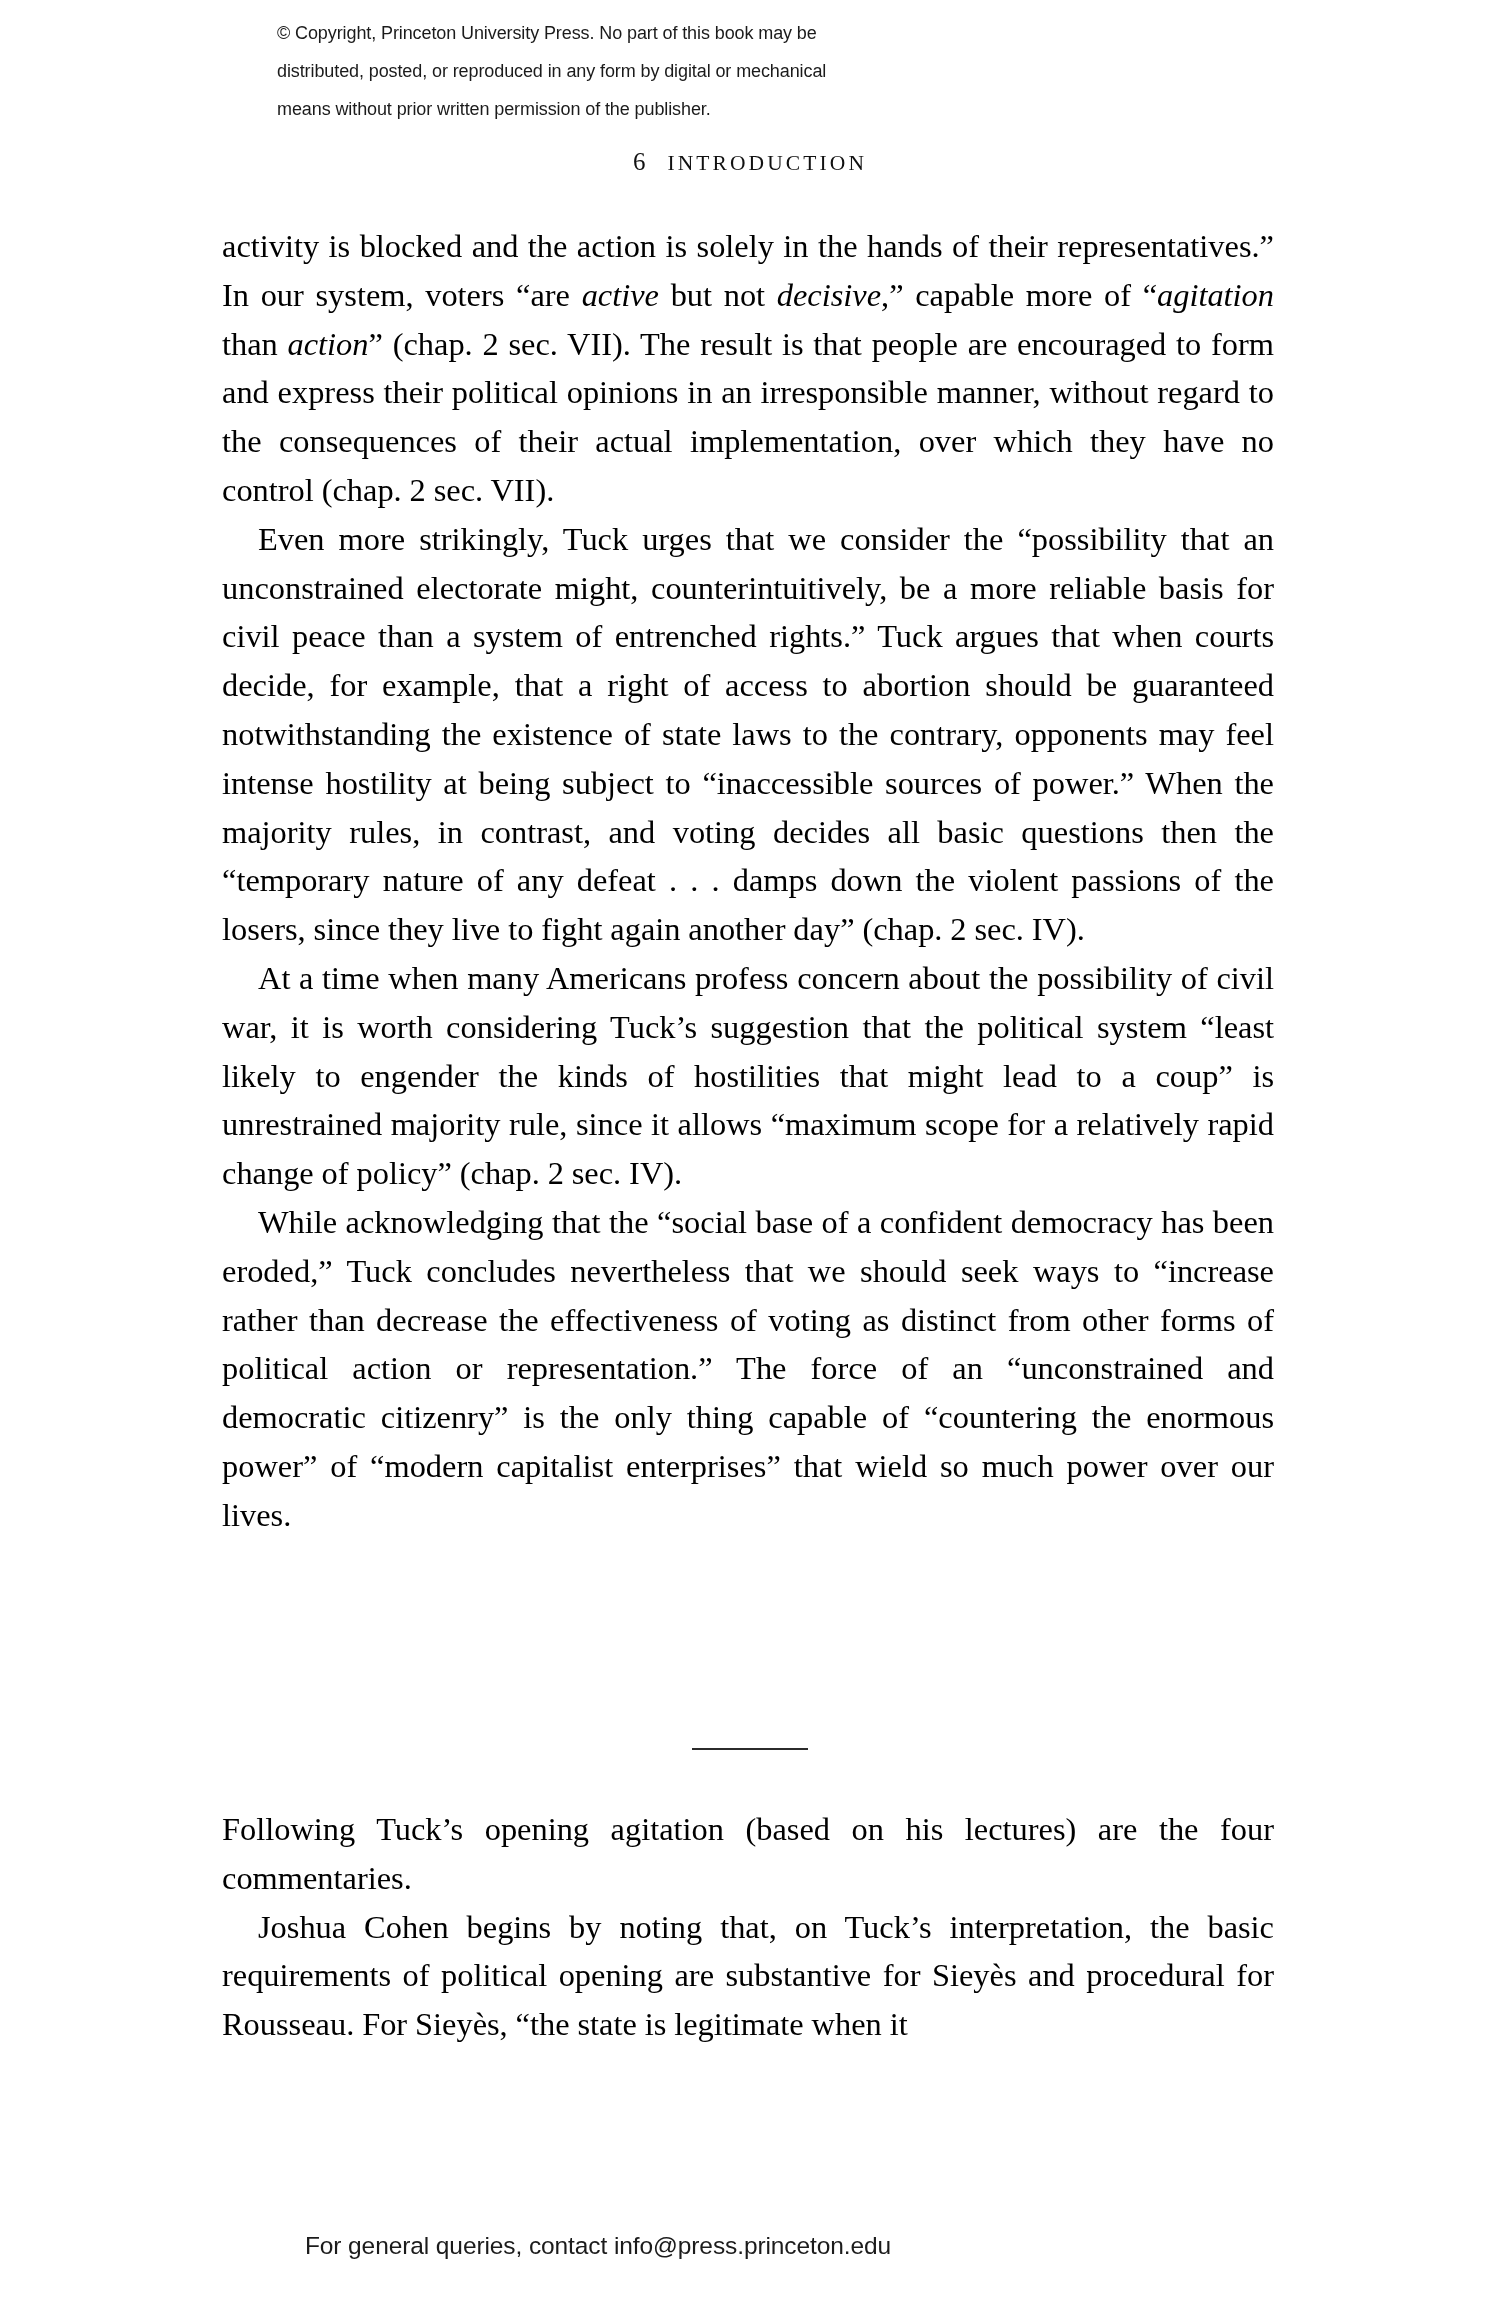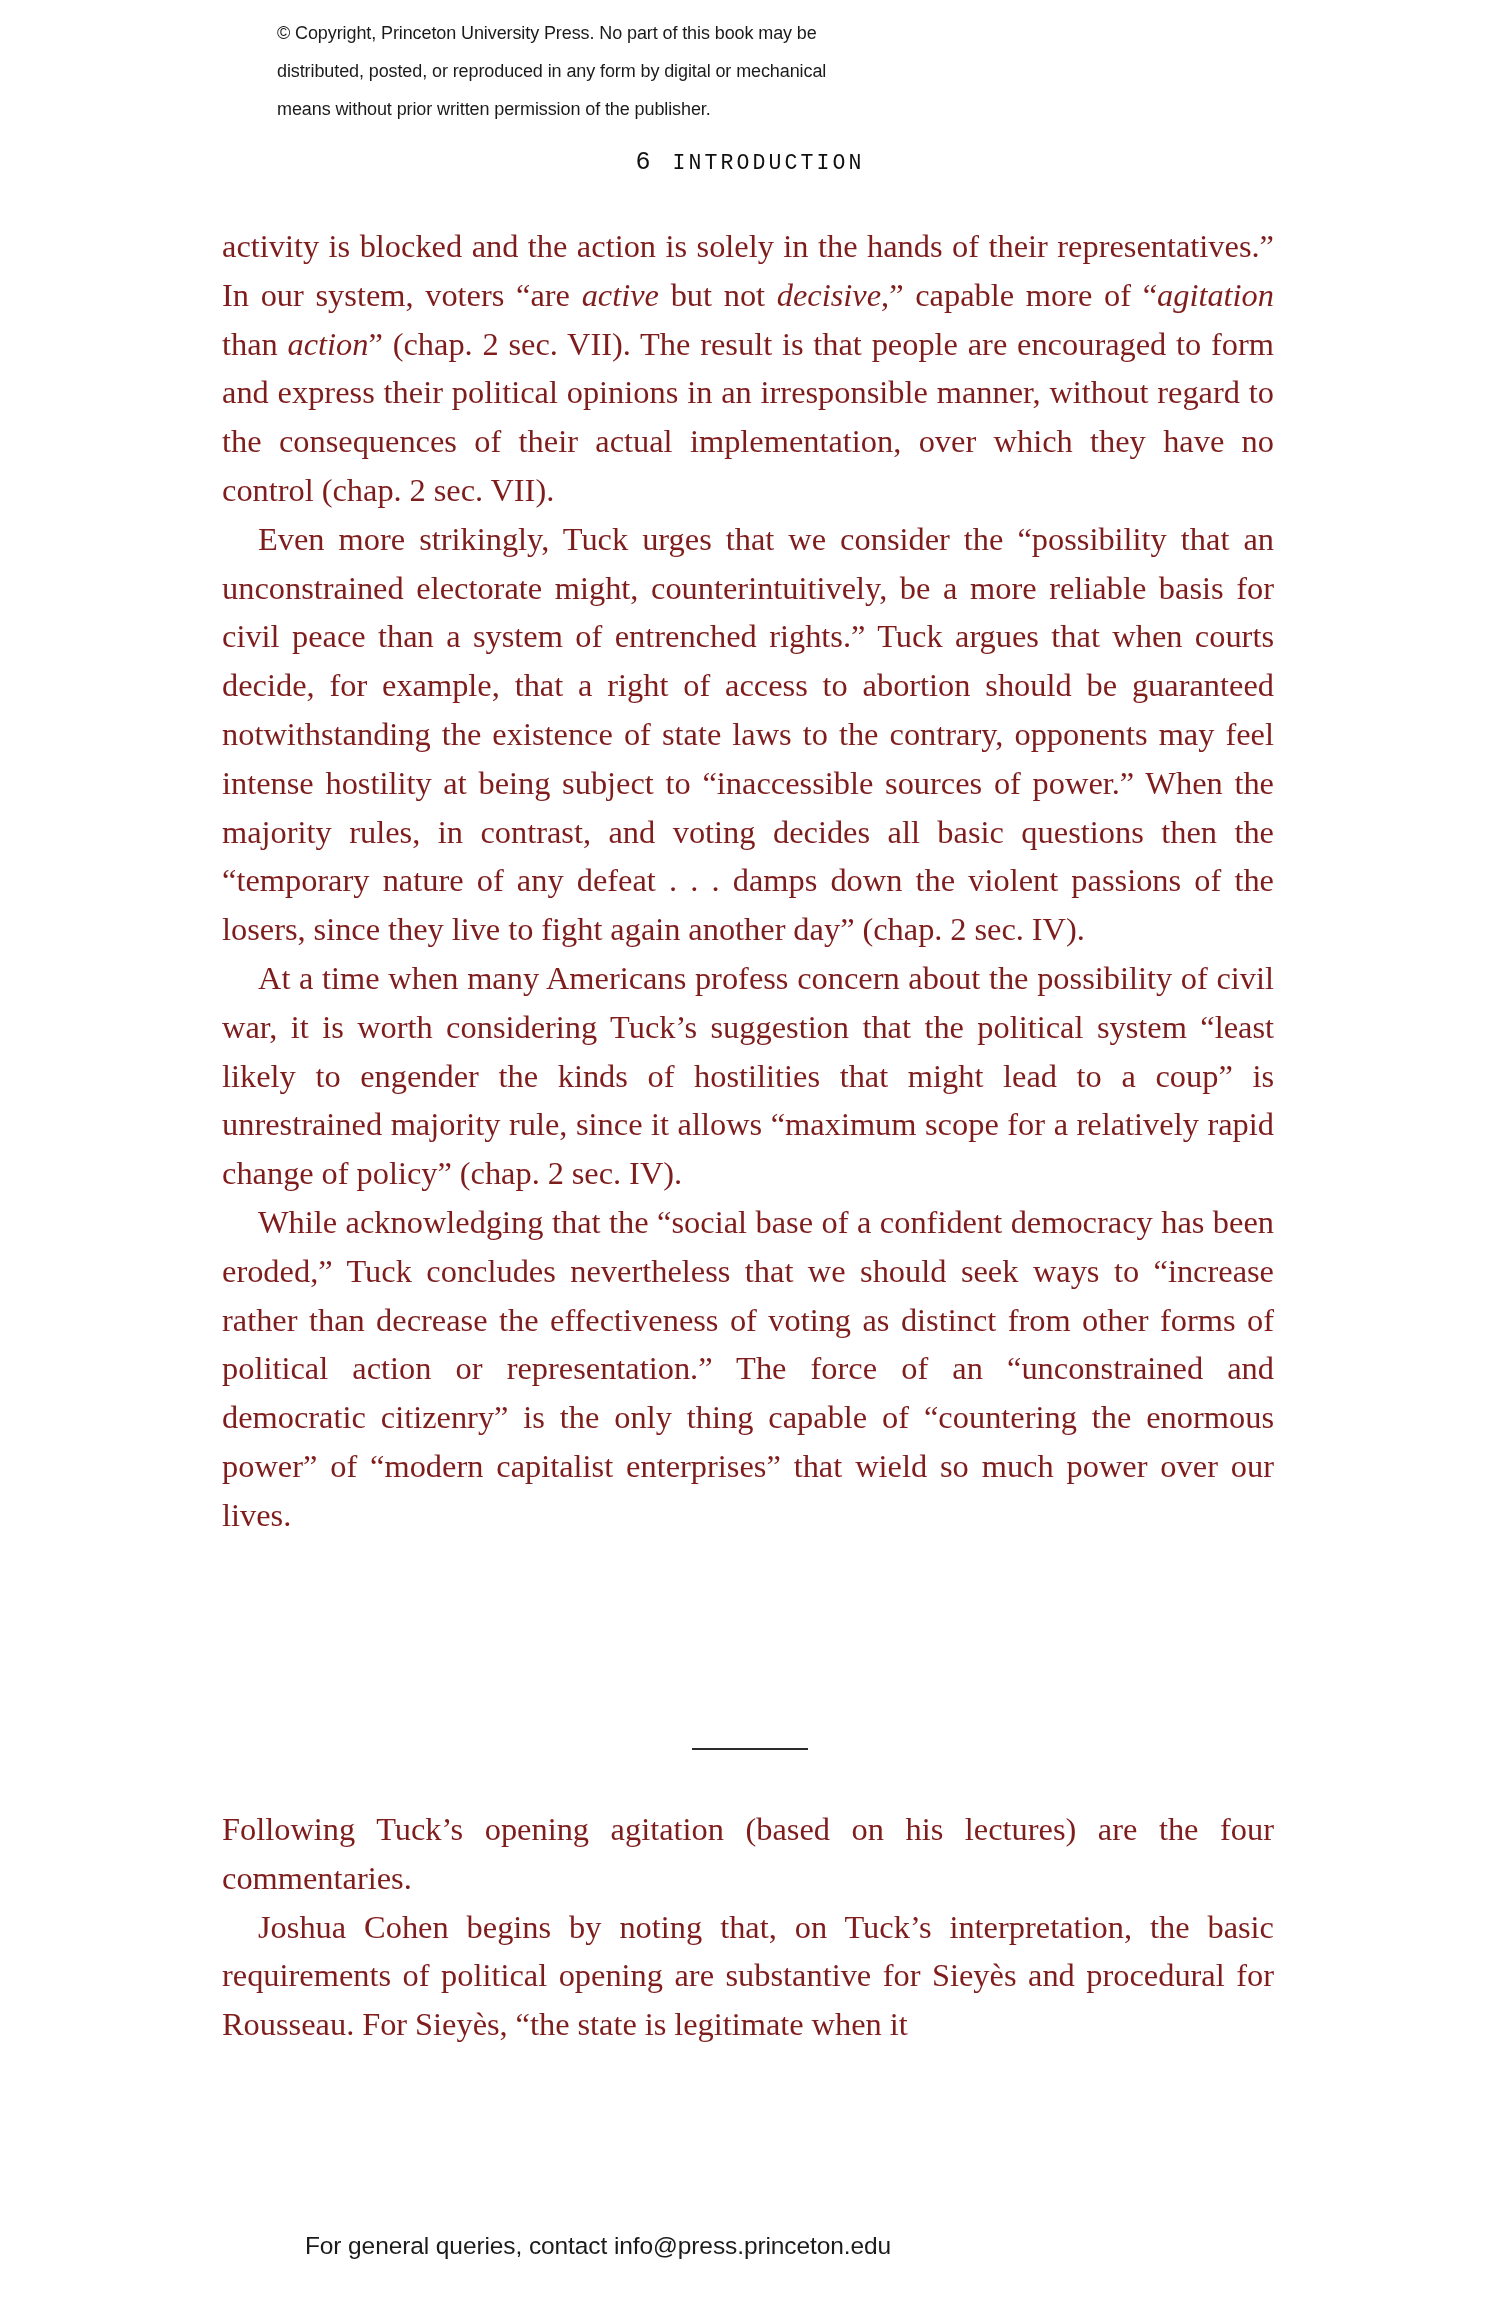--- a/index.html
+++ b/index.html
@@ -31,21 +31,21 @@
   }
   .copyright-block div { white-space: pre; }
 
   
   .running-head {
     position: absolute;
     left: 0;
     top: 148px;
     width: 1500px;
     text-align: center;
-    font-family: Liberation Mono, monospace;
+    font-family: Liberation Serif, serif;
     font-size: 25px;
     color: #111111;
   }
   .running-head .folio {
     font-size: 25px;
     letter-spacing: 0;
   }
   .running-head .rh-title {
     font-size: 21.5px;
     letter-spacing: 3.1px;
@@ -57,21 +57,21 @@
     position: absolute;
     left: 222px;
     top: 222px;
     width: 1052px;
   }
   p.bodytext {
     margin: 0;
     font-family: "Liberation Serif", "DejaVu Serif", serif;
     font-size: 32.4px;
     line-height: 48.8px;
-    color: #7f1d1d;
+    color: #000000;
     text-align: justify;
     text-justify: inter-word;
     -webkit-hyphens: none;
     hyphens: none;
     word-spacing: -0.2px;
   }
   p.bodytext.indent { text-indent: 36px; }
   p.bodytext.noindent { text-indent: 0; }
   p.bodytext i { font-style: italic; }
 

